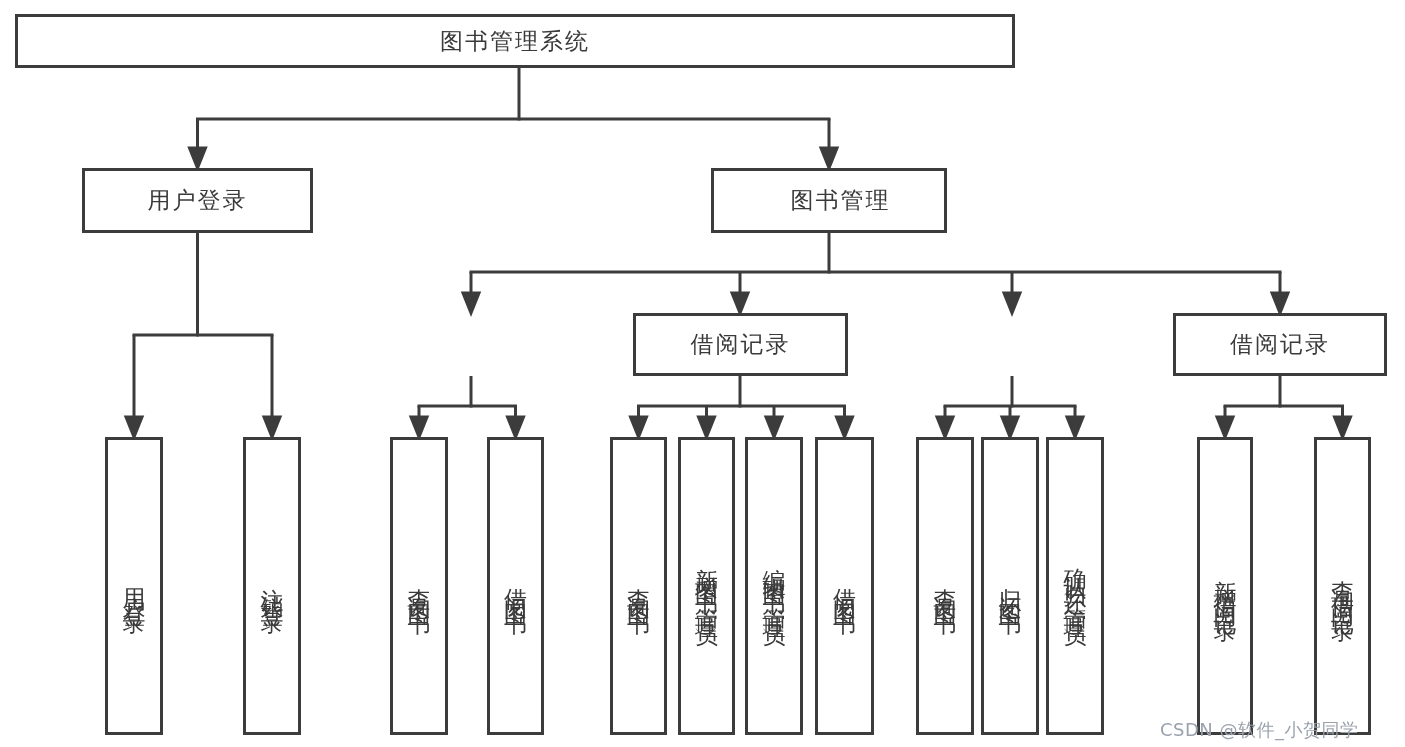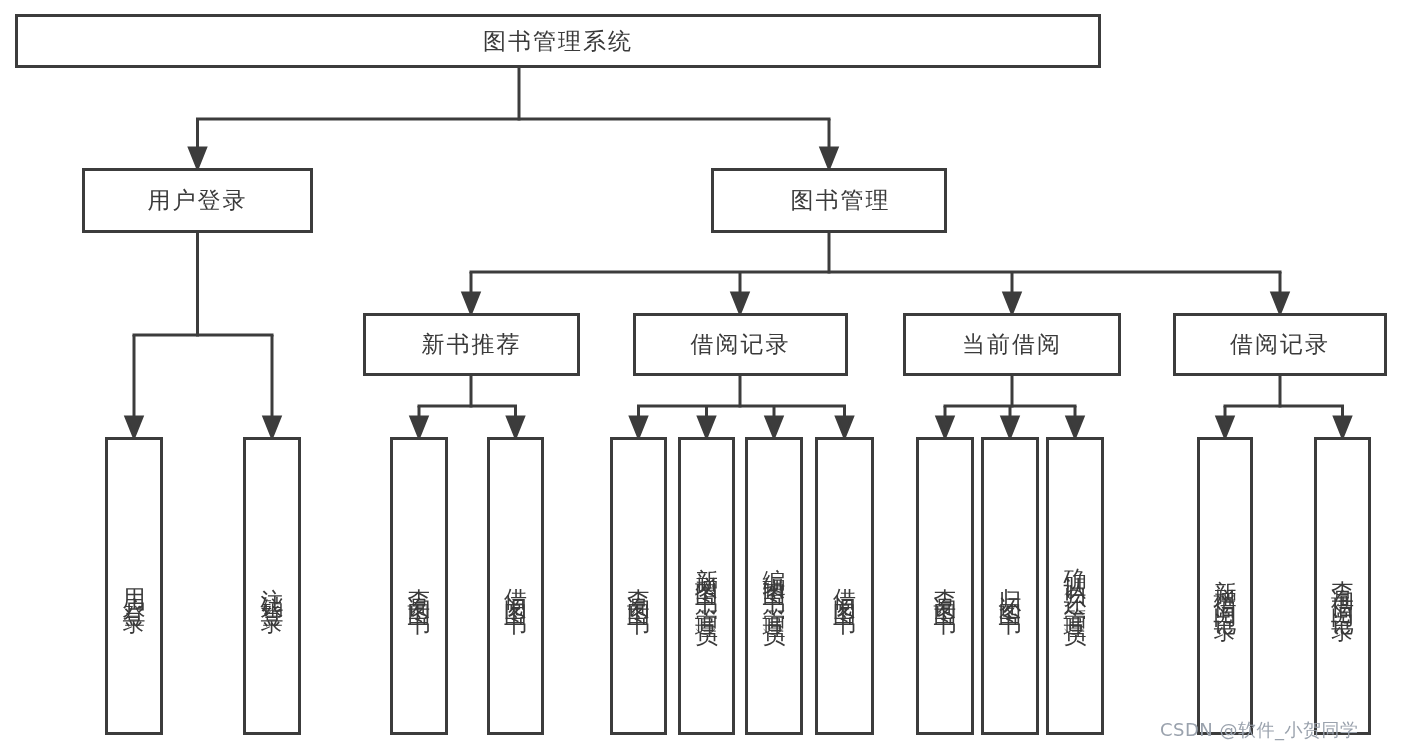--- a/index.html
+++ b/index.html
@@ -43,21 +43,21 @@
     white-space: nowrap;
   }
   .vbox .vtext {
     writing-mode: vertical-rl;
     text-orientation: mixed;
     letter-spacing: 8px;
     line-height: 1;
     white-space: nowrap;
   }
   
-  .b-root { left: 15px;  top: 14px;  width: 1086px; height: 54px; }
+  .b-root { left: 15px;  top: 14px;  width: 1000px; height: 54px; }
   
   .b-l2a  { left: 82px;  top: 168px; width: 231px;  height: 65px; }
   .b-l2b  { left: 711px; top: 168px; width: 236px;  height: 65px; padding-left: 23px; }
   
   .b-l3   { top: 313px; height: 63px; }
   .b-s1   { left: 363px;  width: 217px; }
   .b-s2   { left: 633px;  width: 215px; }
   .b-s3   { left: 903px;  width: 218px; }
   .b-s4   { left: 1173px; width: 214px; }
   
@@ -157,29 +157,23 @@
     <span>图书管理系统</span>
   </div>
 
   <div class="box b-l2a">
     <span>用户登录</span>
   </div>
   <div class="box b-l2b">
     <span>图书管理</span>
   </div>
 
-  <div class="box b-l3 b-s1">
-    <span>新书推荐</span>
-  </div>
   <div class="box b-l3 b-s2">
     <span>借阅记录</span>
   </div>
-  <div class="box b-l3 b-s3">
-    <span>当前借阅</span>
-  </div>
   <div class="box b-l3 b-s4">
     <span>借阅记录</span>
   </div>
 
   <div class="box vbox b-a1">
     <span class="vtext">用户登录</span>
   </div>
   <div class="box vbox b-a2">
     <span class="vtext">注销登录</span>
   </div>

